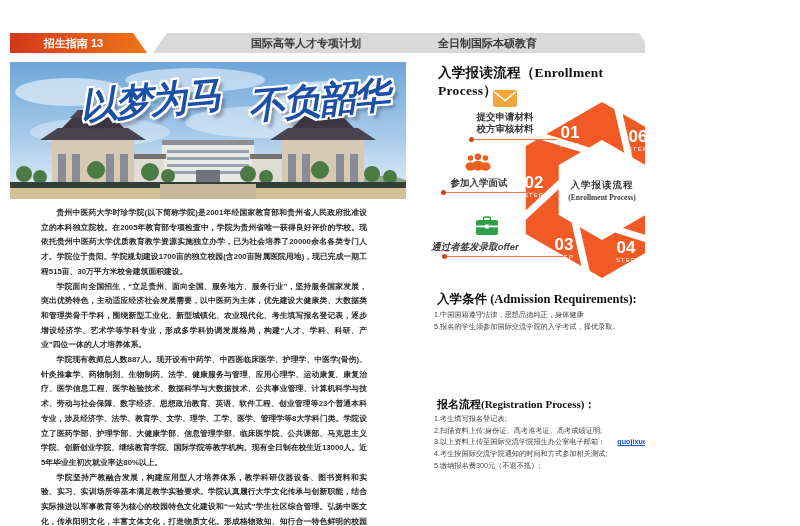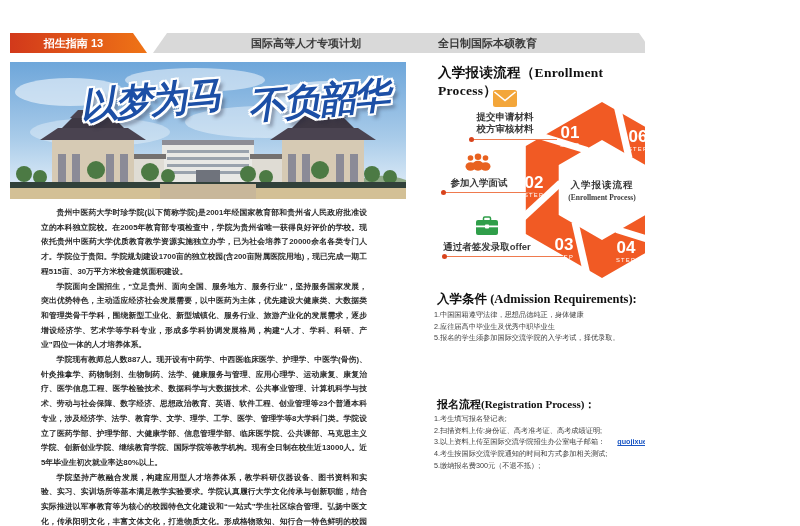--- a/index.html
+++ b/index.html
@@ -138,21 +138,21 @@
       <rect x="150" y="122" width="96" height="15" fill="#c8b79a"></rect>
     </svg>
     <div class="calli">
       <span>以梦为马</span>
       <span>不负韶华</span>
     </div>
   </div>
 
   <div class="paras">
     <p>贵州中医药大学时珍学院(以下简称学院)是2001年经国家教育部和贵州省人民政府批准设立的本科独立院校。在2005年教育部专项检查中，学院为贵州省唯一获得良好评价的学校。现依托贵州中医药大学优质教育教学资源实施独立办学，已为社会培养了20000余名各类专门人才。学院位于贵阳。学院规划建设1700亩的独立校园(含200亩附属医院用地)，现已完成一期工程515亩、30万平方米校舍建筑面积建设。</p>
-    <p>学院面向全国招生，“立足贵州、面向全国、服务地方、服务行业”，坚持服务国家发展，突出优势特色，主动适应经济社会发展需要，以中医药为主体，优先建设大健康类、大数据类和管理类骨干学科，围绕新型工业化、新型城镇化、服务行业、旅游产业化的发展需求，逐步增设经济学、艺术学等学科专业，形成多学科协调发展格局，构建“人才、学科、科研、产业”四位一体的人才培养体系。</p>
+    <p>学院面向全国招生，“立足贵州、面向全国、服务地方、服务行业”，坚持服务国家发展，突出优势特色，主动适应经济社会发展需要，以中医药为主体，优先建设大健康类、大数据类和管理类骨干学科，围绕新型工业化、新型城镇化、农业现代化、考生填写报名登记表，逐步增设经济学、艺术学等学科专业，形成多学科协调发展格局，构建“人才、学科、科研、产业”四位一体的人才培养体系。</p>
     <p>学院现有教师总人数887人。现开设有中药学、中西医临床医学、护理学、中医学(骨伤)、针灸推拿学、药物制剂、生物制药、法学、健康服务与管理、应用心理学、运动康复、康复治疗、医学信息工程、医学检验技术、数据科学与大数据技术、公共事业管理、计算机科学与技术、劳动与社会保障、数字经济、思想政治教育、英语、软件工程、创业管理等23个普通本科专业，涉及经济学、法学、教育学、文学、理学、工学、医学、管理学等8大学科门类。学院设立了医药学部、护理学部、大健康学部、信息管理学部、临床医学院、公共课部、马克思主义学院、创新创业学院、继续教育学院、国际学院等教学机构。现有全日制在校生近13000人。近5年毕业生初次就业率达80%以上。</p>
     <p>学院坚持产教融合发展，构建应用型人才培养体系，教学科研仪器设备、图书资料和实验、实习、实训场所等基本满足教学实验要求。学院认真履行大学文化传承与创新职能，结合实际推进以军事教育等为核心的校园特色文化建设和“一站式”学生社区综合管理。弘扬中医文化，传承阳明文化，丰富文体文化，打造物质文化。形成格物致知、知行合一特色鲜明的校园文化氛围，不断提升学校的文化软实力和核心竞争力。努力践行“博学多闻、精勤济世”校训，积极营造“求实进取、创新报国”校风，“明德为学、循理育人”教风和“勤学致用、笃行致远”学风。</p>
   </div>
 
   <h2 class="enroll-title">入学报读流程（Enrollment Process）</h2>
 
   <svg class="hex" width="220" height="190" viewBox="-110 -95 220 190">
     <path fill="#f15a24" fill-rule="evenodd" d="M0 -88 L76.2 -44 L76.2 44 L0 88 L-76.2 44 L-76.2 -44 Z
          M0 -50 L43.3 -25 L43.3 25 L0 50 L-43.3 25 L-43.3 -25 Z"></path>
     <g stroke="#ffffff" stroke-width="7">
@@ -207,21 +207,21 @@
   <div class="cline dotL" style="left:443px;top:192px;width:92px;">
       <i></i>
     </div>
 
   <svg class="icon" style="left:475px;top:216px;" width="24" height="20" viewBox="0 0 24 20">
     <rect x="8.5" y="1" width="7" height="5" rx="1.2" fill="none" stroke="#2f9e49" stroke-width="1.5"></rect>
     <rect x="1" y="4" width="22" height="15" rx="2" fill="#2f9e49"></rect>
     <rect x="1" y="9.5" width="22" height="1.8" fill="#fff"></rect>
     <rect x="10" y="8.5" width="4" height="4" rx="0.8" fill="#fff"></rect>
   </svg>
-  <div class="slabel" style="left:432px;top:241px;width:110px;">通过者签发录取offer</div>
+  <div class="slabel" style="left:420px;top:241px;width:110px;font-style:italic;">通过者签发录取offer</div>
   <div class="cline dotL" style="left:444px;top:256px;width:120px;">
       <i></i>
     </div>
 
   <svg class="icon" style="left:686px;top:88px;" width="26" height="20" viewBox="0 0 26 20">
     <rect x="1" y="1" width="24" height="15.5" rx="2" fill="none" stroke="#8a3f9e" stroke-width="1.6"></rect>
     <circle cx="9" cy="7" r="2.8" fill="#8a3f9e"></circle>
     <path d="M3.5 16 q5.5 -7 11 0 z" fill="#8a3f9e"></path>
     <path d="M16.5 6 h6 M16.5 9.5 h6" stroke="#8a3f9e" stroke-width="1.4"></path>
   </svg>
@@ -245,21 +245,20 @@
     <path d="M6 7 h10 M6 11 h10 M6 15 h10" stroke="#fff" stroke-width="2"></path>
   </svg>
   <div class="slabel" style="left:676px;top:241px;width:90px;">缴纳学费、注册学籍</div>
   <div class="cline dotR" style="left:668px;top:256px;width:92px;">
       <i></i>
     </div>
 
   <h3 class="adm-title">入学条件 (Admission Requirements):</h3>
   <div class="rlist adm-list">
     <div class="li">1.中国国籍遵守法律，思想品德纯正，身体健康</div>
-    <div class="li">2.应往届高中毕业生及优秀中职毕业生</div>
     <div class="li">5.报名的学生须参加国际交流学院的入学考试，择优录取。</div>
   </div>
 
   <h3 class="reg-title">报名流程(Registration Process)：</h3>
   <div class="rlist reg-list">
     <div class="li">1.考生填写报名登记表;</div>
     <div class="li">2.扫描资料上传:身份证、高考准考证、高考成绩证明;</div>
     <div class="li"><span>3.以上资料上传至国际交流学院招生办公室电子邮箱：</span><a class="email">guojixueyuan2023@163.com</a><span>；</span></div>
     <div class="li">4.考生按国际交流学院通知的时间和方式参加相关测试;</div>
     <div class="li">5.缴纳报名费300元（不退不抵）;</div>

